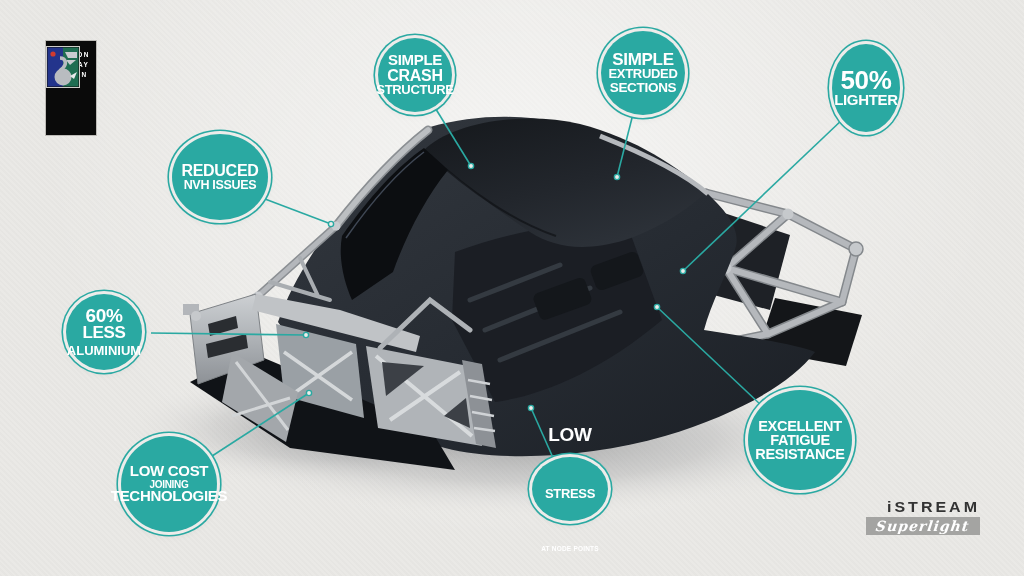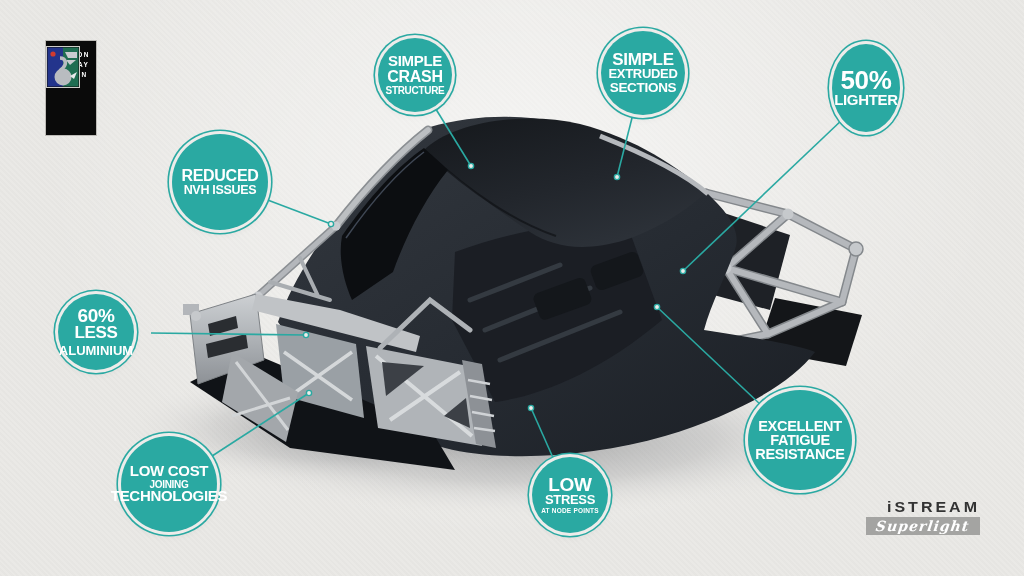--- a/index.html
+++ b/index.html
@@ -16,32 +16,32 @@
   
   .badge{
     position:absolute;border-radius:50%;
     background:#2aa9a2;
     box-shadow:0 0 0 3px #edecea, 0 0 0 4.6px #2aa9a2, 0 3px 8px rgba(0,0,0,.08);
     display:flex;flex-direction:column;align-items:center;justify-content:center;
     color:#fff;text-align:center;line-height:.98;letter-spacing:-.3px;
   }
   .badge span{display:block;font-weight:700;}
   .b1{left:378px;top:38px;width:74px;height:74px;}
-  .b1 .ln1{font-size:15px}.b1 .ln2{font-size:16px}.b1 .ln3{font-size:10px;margin-top:1px}
+  .b1 .ln1{font-size:15px}.b1 .ln2{font-size:16px}.b1 .ln3{font-size:13px;margin-top:1px}
   .b2{left:601px;top:31px;width:84px;height:84px;}
   .b2 .ln1{font-size:17px}.b2 .ln2{font-size:13px}.b2 .ln3{font-size:13.5px}
   .b3{left:832px;top:44px;width:68px;height:88px;}
   .b3 .ln1{font-size:26px}.b3 .ln2{font-size:15px}
-  .b4{left:172px;top:134px;width:96px;height:96px;}
+  .b4{left:172px;top:134px;width:96px;height:86px;}
   .b4 .ln1{font-size:16px}.b4 .ln2{font-size:12.5px;margin-top:1px}
-  .b5{left:58px;top:294px;width:76px;height:76px;}
+  .b5{left:66px;top:294px;width:76px;height:76px;}
   .b5 .ln1{font-size:19px}.b5 .ln2{font-size:17px}.b5 .ln3{font-size:13px;letter-spacing:0;margin-top:3px}
   .b6{left:121px;top:436px;width:96px;height:96px;align-items:center;}
   .b6 .ln1{font-size:15px}.b6 .ln2{font-size:10px;margin-top:1px}.b6 .ln3{font-size:15px}
-  .b7{left:532px;top:457px;width:76px;height:76px;}
+  .b7{left:532px;top:457px;width:76px;height:64px;gap:44px;}
   .b7 .ln1{font-size:19px}.b7 .ln2{font-size:13px}.b7 .ln3{font-size:6.5px;letter-spacing:.2px;margin-top:1px}
   .b8{left:748px;top:390px;width:104px;height:100px;}
   .b8 .ln1,.b8 .ln2,.b8 .ln3{font-size:14.5px}
   
   .gmd{
     position:absolute;left:45px;top:40px;width:52px;height:96px;
     background:#0a0a0a;border:1px solid #bdbbb7;box-sizing:border-box;
     display:flex;flex-direction:column;align-items:center;justify-content:flex-start;
     padding-top:9px;
   }

